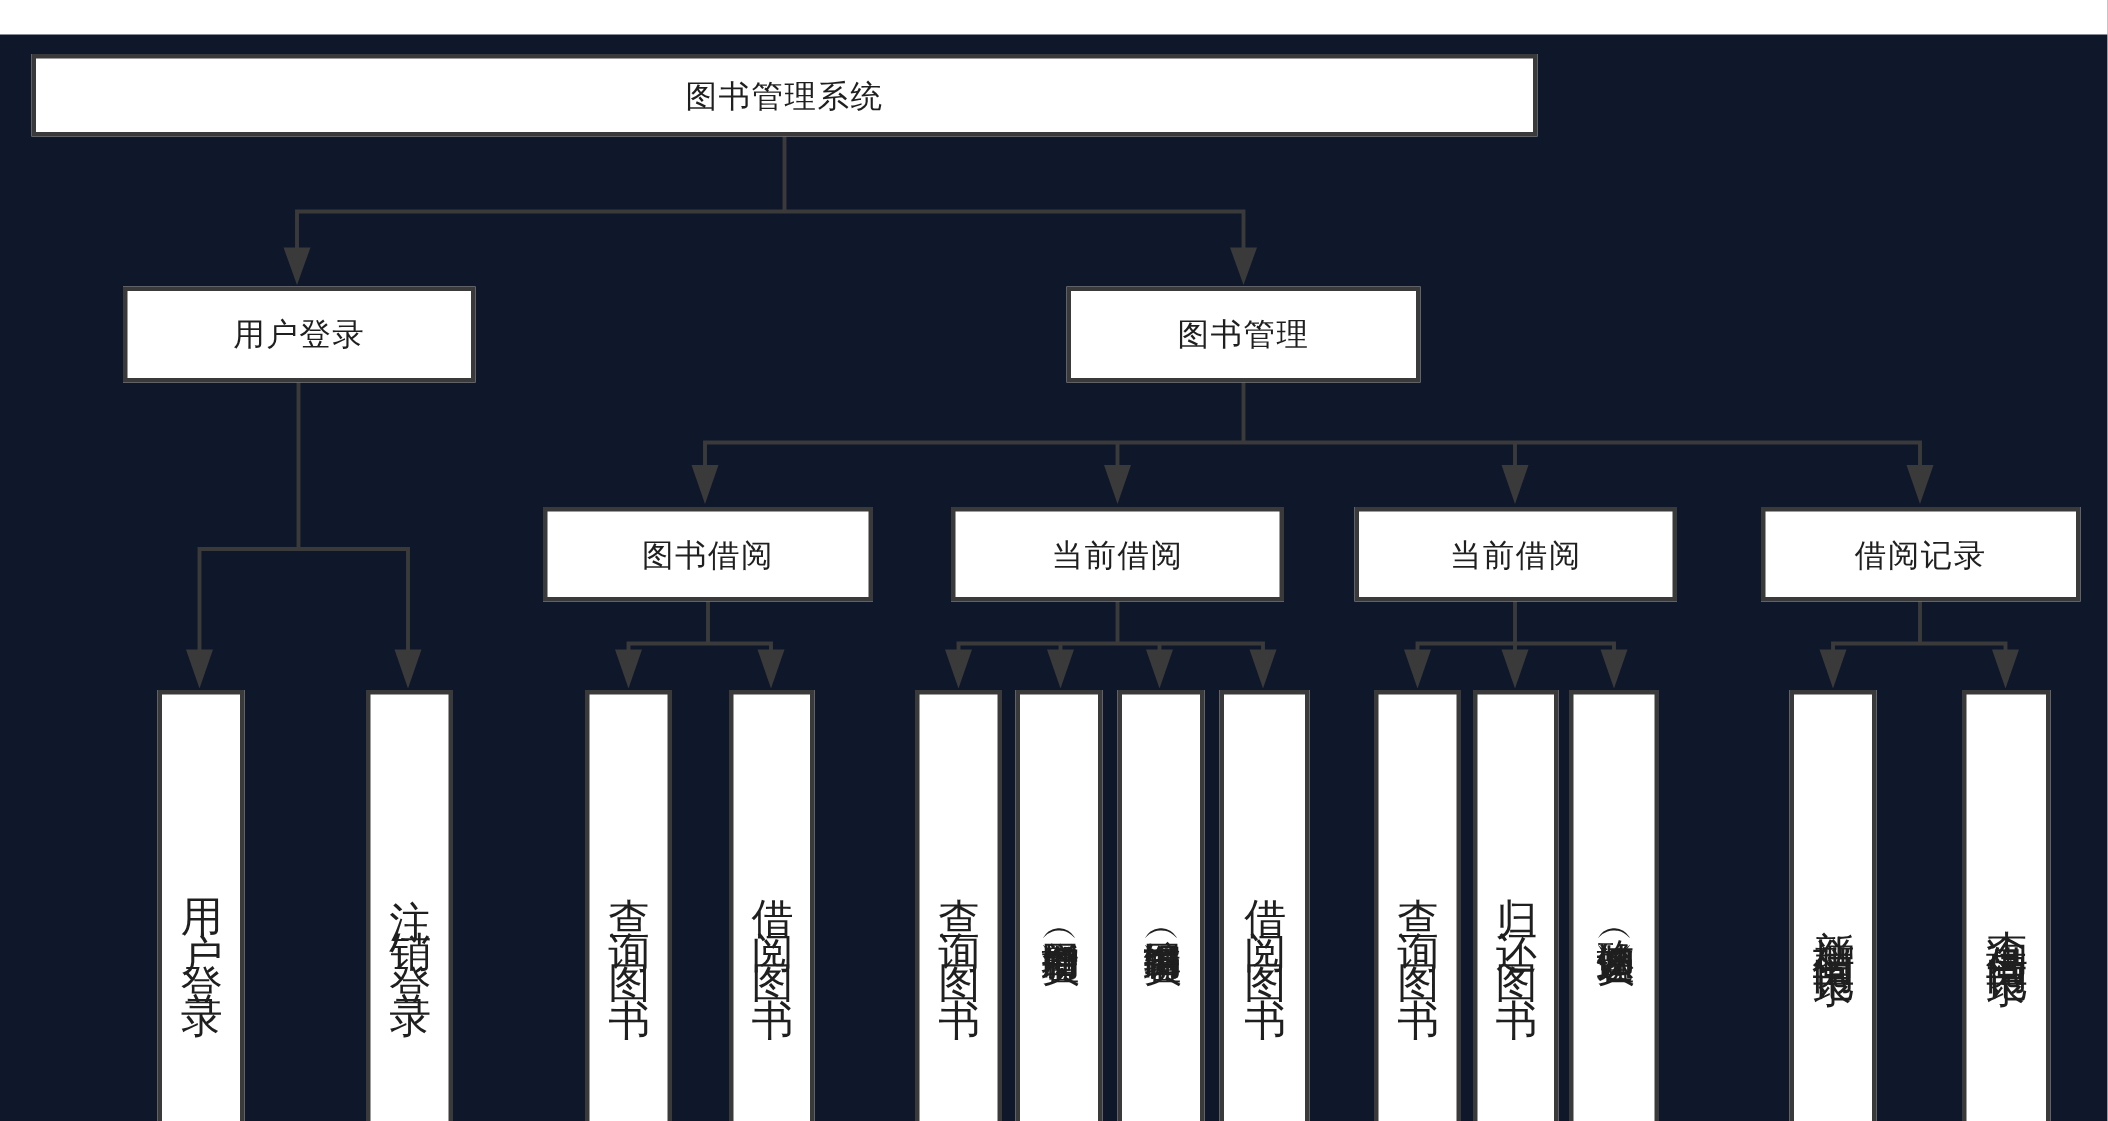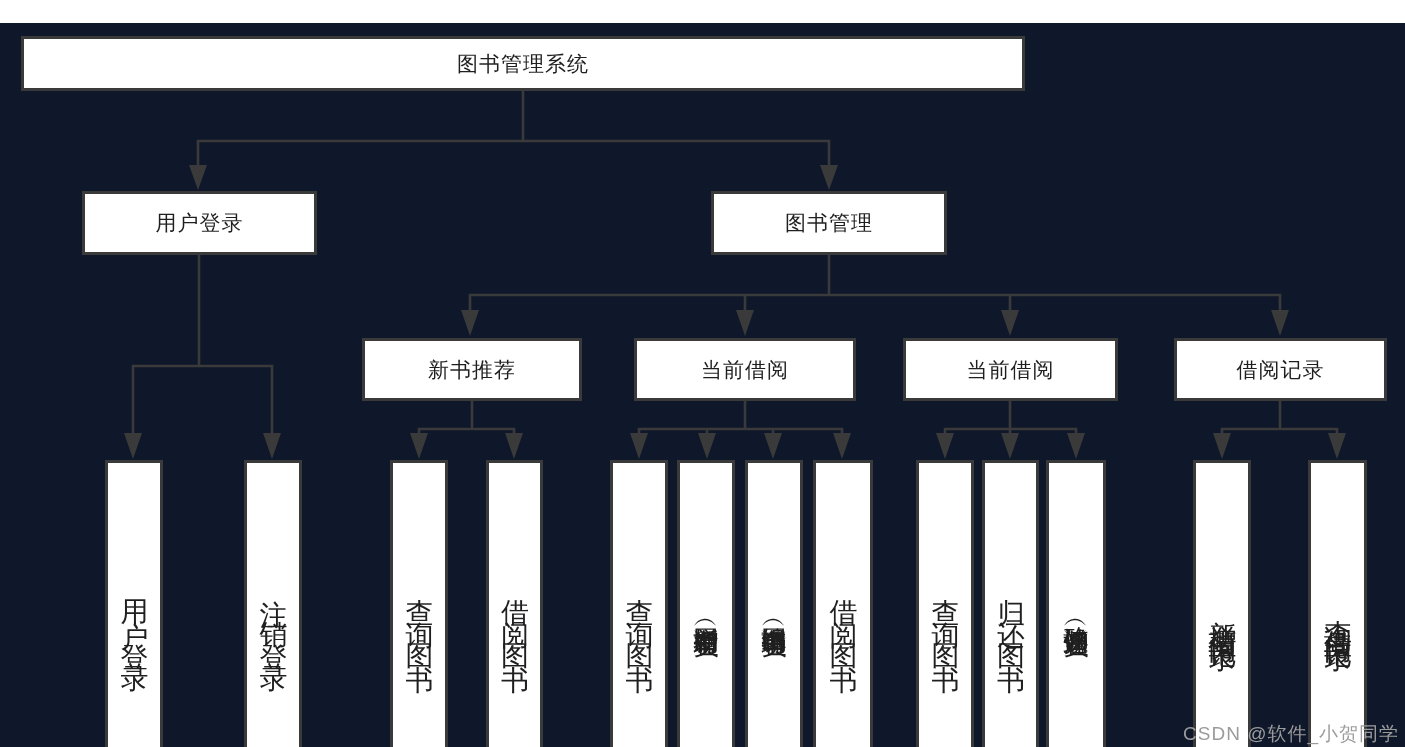--- a/index.html
+++ b/index.html
@@ -109,21 +109,21 @@
   </div>
 
   <div class="box hbox" style="left:82px;top:168px;width:235px;height:64px;">
     <span>用户登录</span>
   </div>
   <div class="box hbox" style="left:711px;top:168px;width:236px;height:64px;font-family:Liberation Mono, monospace;">
     <span>图书管理</span>
   </div>
 
   <div class="box hbox" style="left:362px;top:315px;width:220px;height:63px;">
-    <span>新书推荐</span>
+    <span>图书借阅</span>
   </div>
   <div class="box hbox" style="left:634px;top:315px;width:222px;height:63px;">
     <span>当前借阅</span>
   </div>
   <div class="box hbox" style="left:1174px;top:315px;width:213px;height:63px;">
     <span>借阅记录</span>
   </div>
   <div class="box hbox" style="left:903px;top:315px;width:215px;height:63px;">
     <span>当前借阅</span>
   </div>
@@ -165,15 +165,14 @@
     <span class="vtext v9">确认归还（管理员）</span>
   </div>
 
   <div class="box leaf" style="left:1193px;">
     <span class="vtext v6">新增借阅记录</span>
   </div>
   <div class="box leaf" style="left:1308px;width:59px;">
     <span class="vtext v6">查询借阅记录</span>
   </div>
 
-  <div id="watermark">CSDN @软件_小贺同学</div>
 
 </div>
 
 </body></html>

